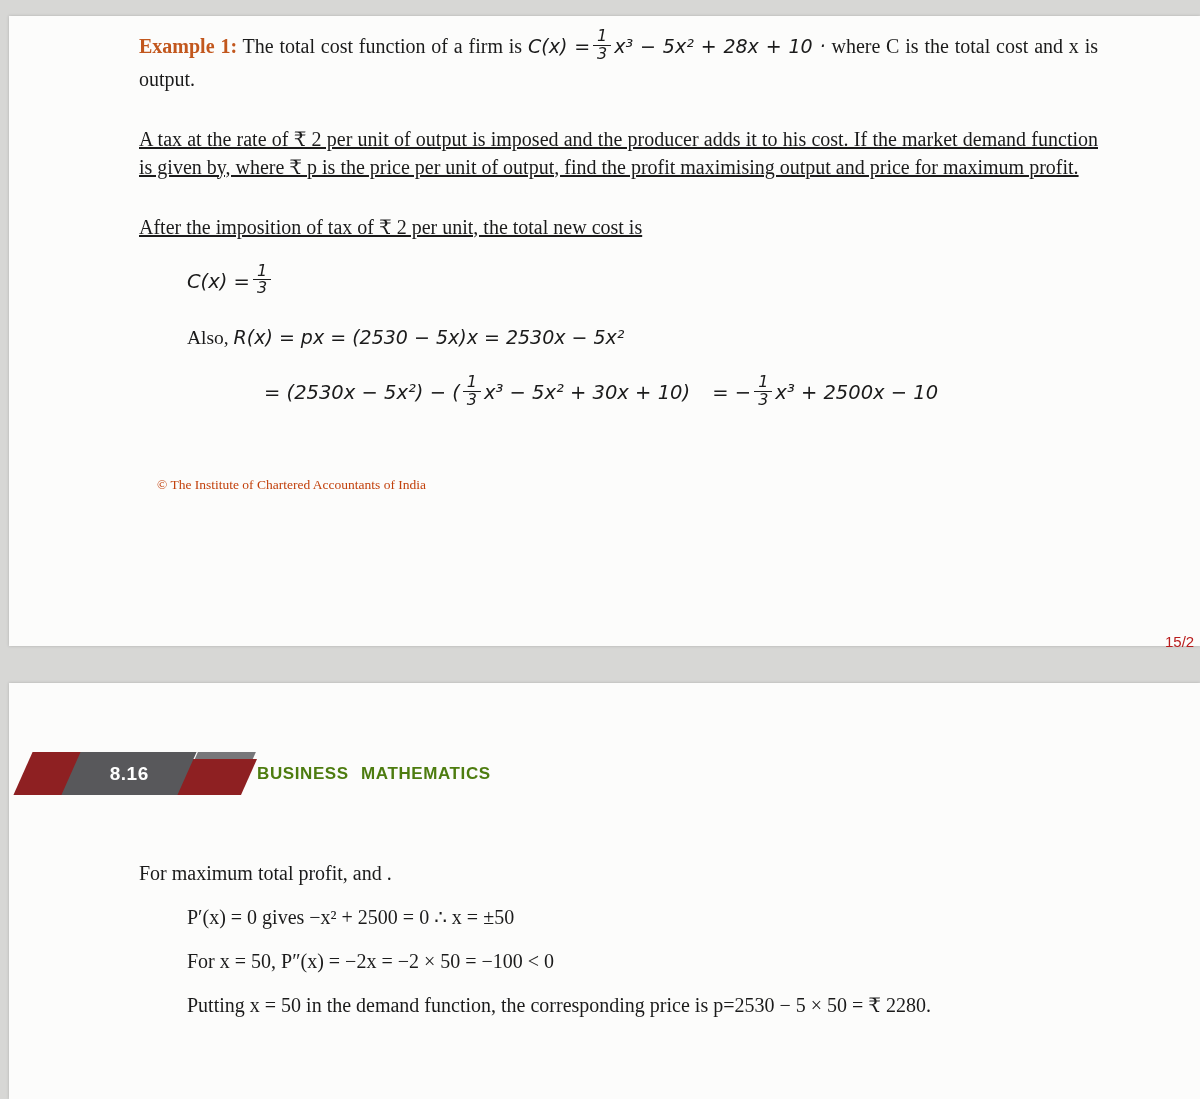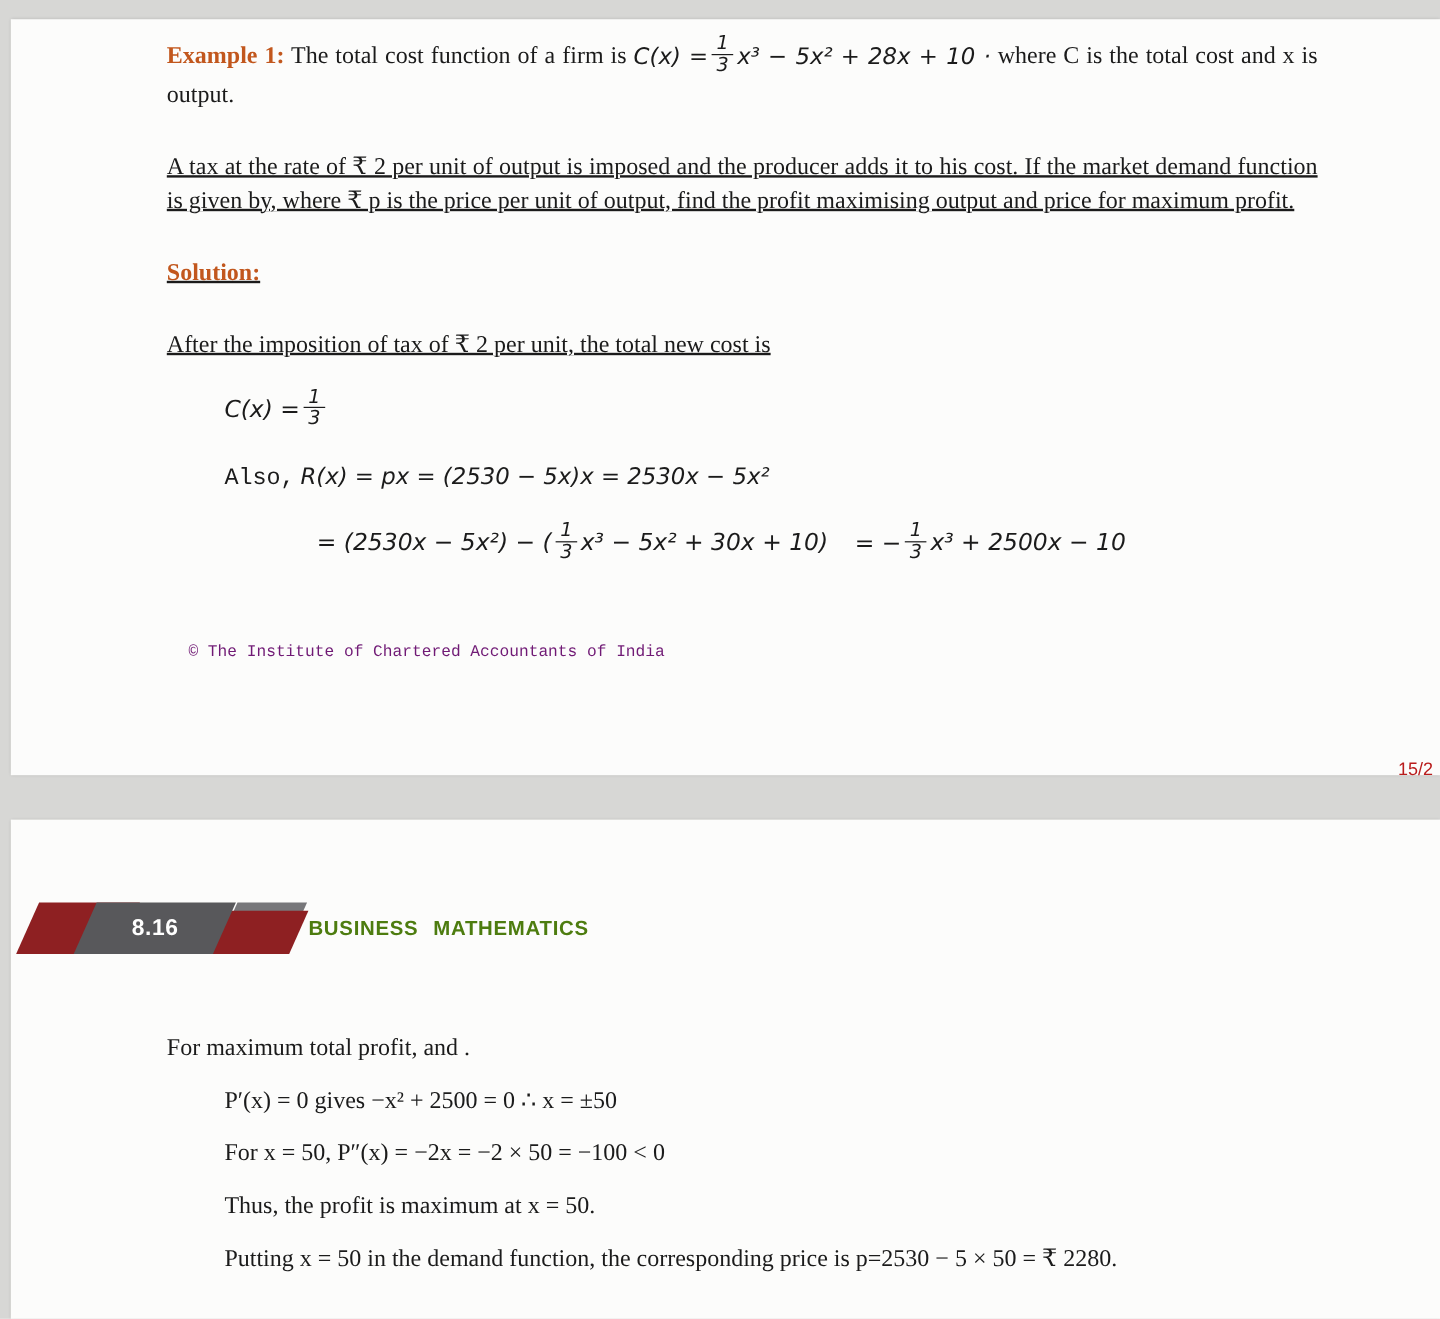--- a/index.html
+++ b/index.html
@@ -26,27 +26,27 @@
   .accent { color: #c2571d; font-weight: bold; }
   .solution { margin-top: 21px; font-size: 20px; }
   .math { font-family: "DejaVu Sans", sans-serif; font-style: italic; font-size: 19px; }
   .frac {
     display: inline-block; vertical-align: middle; text-align: center;
     line-height: 1.05; font-size: 16px; margin: 0 3px; transform: translateY(-2px);
   }
   .frac .num, .frac .den { display: block; padding: 0 4px; }
   .frac .den { border-top: 1.4px solid #1b1b1b; }
   .formula { margin: 24px 0 0 48px; font-size: 19.5px; line-height: 28px; }
-  .formula .prefix { font-family: Liberation Mono, monospace; font-style: normal; }
+  .formula .prefix { font-family: Liberation Serif, serif; font-style: normal; }
   .formula.expand { margin-left: 125px; }
   .gap-left { margin-left: 16px; }
   .footer-note {
     margin: 66px 0 0 18px;
-    font-family: Liberation Mono, monospace;
-    font-size: 13.5px; color: #701a75;
+    font-family: Liberation Serif, serif;
+    font-size: 13.5px; color: #c2410c;
   }
 
   
   .ribbon { position: absolute; top: 0; left: 0; width: 100%; height: 125px; }
   .rb { position: absolute; transform: skewX(-24deg); }
   .rb-red-left  { left: 14px;  top: 69px; width: 84px;  height: 43px; background: #8e2022; }
   .rb-red-right { left: 152px; top: 76px; width: 88px;  height: 36px; background: #8e2022; }
   .rb-fold      { left: 186px; top: 69px; width: 58px;  height: 13px; background: #77777a; }
   .rb-gray {
     left: 62px; top: 69px; width: 116px; height: 43px; background: #58585b;
@@ -77,21 +77,20 @@
 
     <p class="para">
       <span class="accent">Example 1:</span>
       <span>The total cost function of a firm is</span>
       <span class="math"><span>C(x) =</span><span class="frac"><span class="num">1</span><span class="den">3</span></span><span>x³ − 5x² + 28x + 10 ·</span></span>
       <span>where C is the total cost and x is output.</span>
     </p>
 
     <p class="para">A tax at the rate of ₹ 2 per unit of output is imposed and the producer adds it to his cost. If the market demand function is given by, where ₹ p is the price per unit of output, find the profit maximising output and price for maximum profit.</p>
 
-    <p class="para solution"><span class="accent">Solution:</span></p>
 
     <p class="para">After the imposition of tax of ₹ 2 per unit, the total new cost is</p>
 
     <div class="formula math">
       <span>C(x) =</span><span class="frac"><span class="num">1</span><span class="den">3</span></span>
     </div>
 
     <div class="formula">
       <span class="prefix">Also,</span>
       <span class="math">R(x) = px = (2530 − 5x)x = 2530x − 5x²</span>
@@ -118,16 +117,15 @@
     <div class="rb rb-gray">
       <span class="num">8.16</span>
     </div>
     <div class="header-title">BUSINESS MATHEMATICS</div>
   </div>
 
   <div class="p2-content">
     <p class="p2-line">For maximum total profit, and .</p>
     <p class="p2-line indent">P′(x) = 0 gives −x² + 2500 = 0 ∴ x = ±50</p>
     <p class="p2-line indent">For x = 50, P″(x) = −2x = −2 × 50 = −100 &lt; 0</p>
-    <p class="p2-line indent">Thus, the profit is maximum at x = 50.</p>
     <p class="p2-line indent">Putting x = 50 in the demand function, the corresponding price is p=2530 − 5 × 50 = ₹ 2280.</p>
   </div>
 </div>
 
 </body></html>

